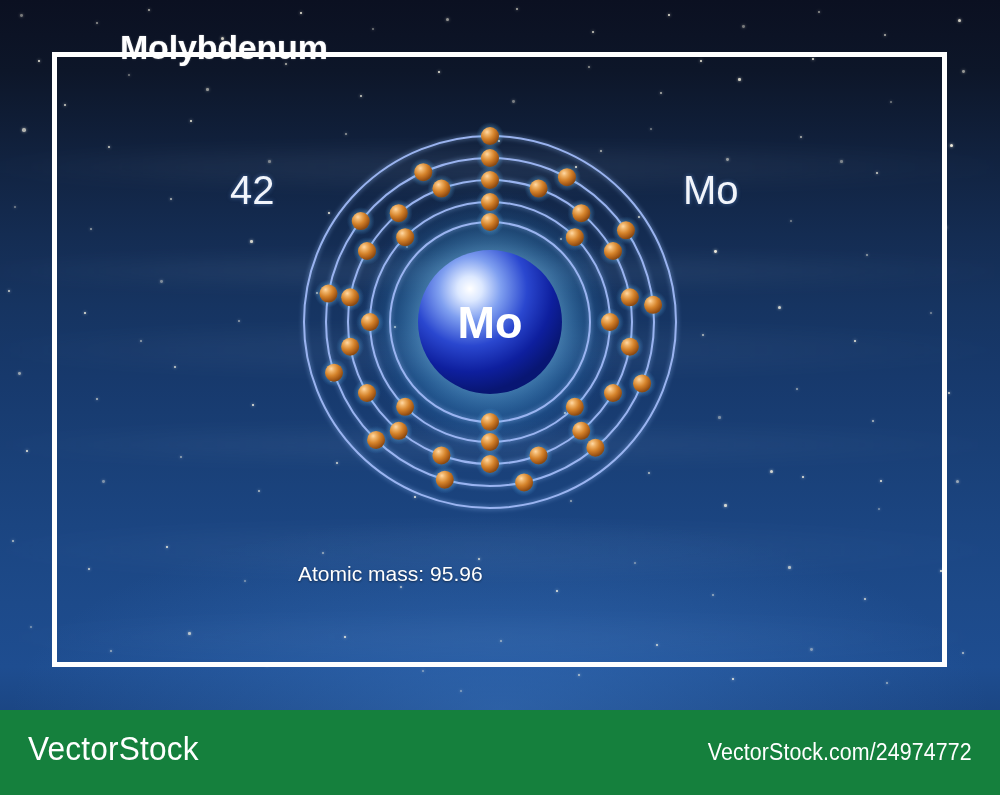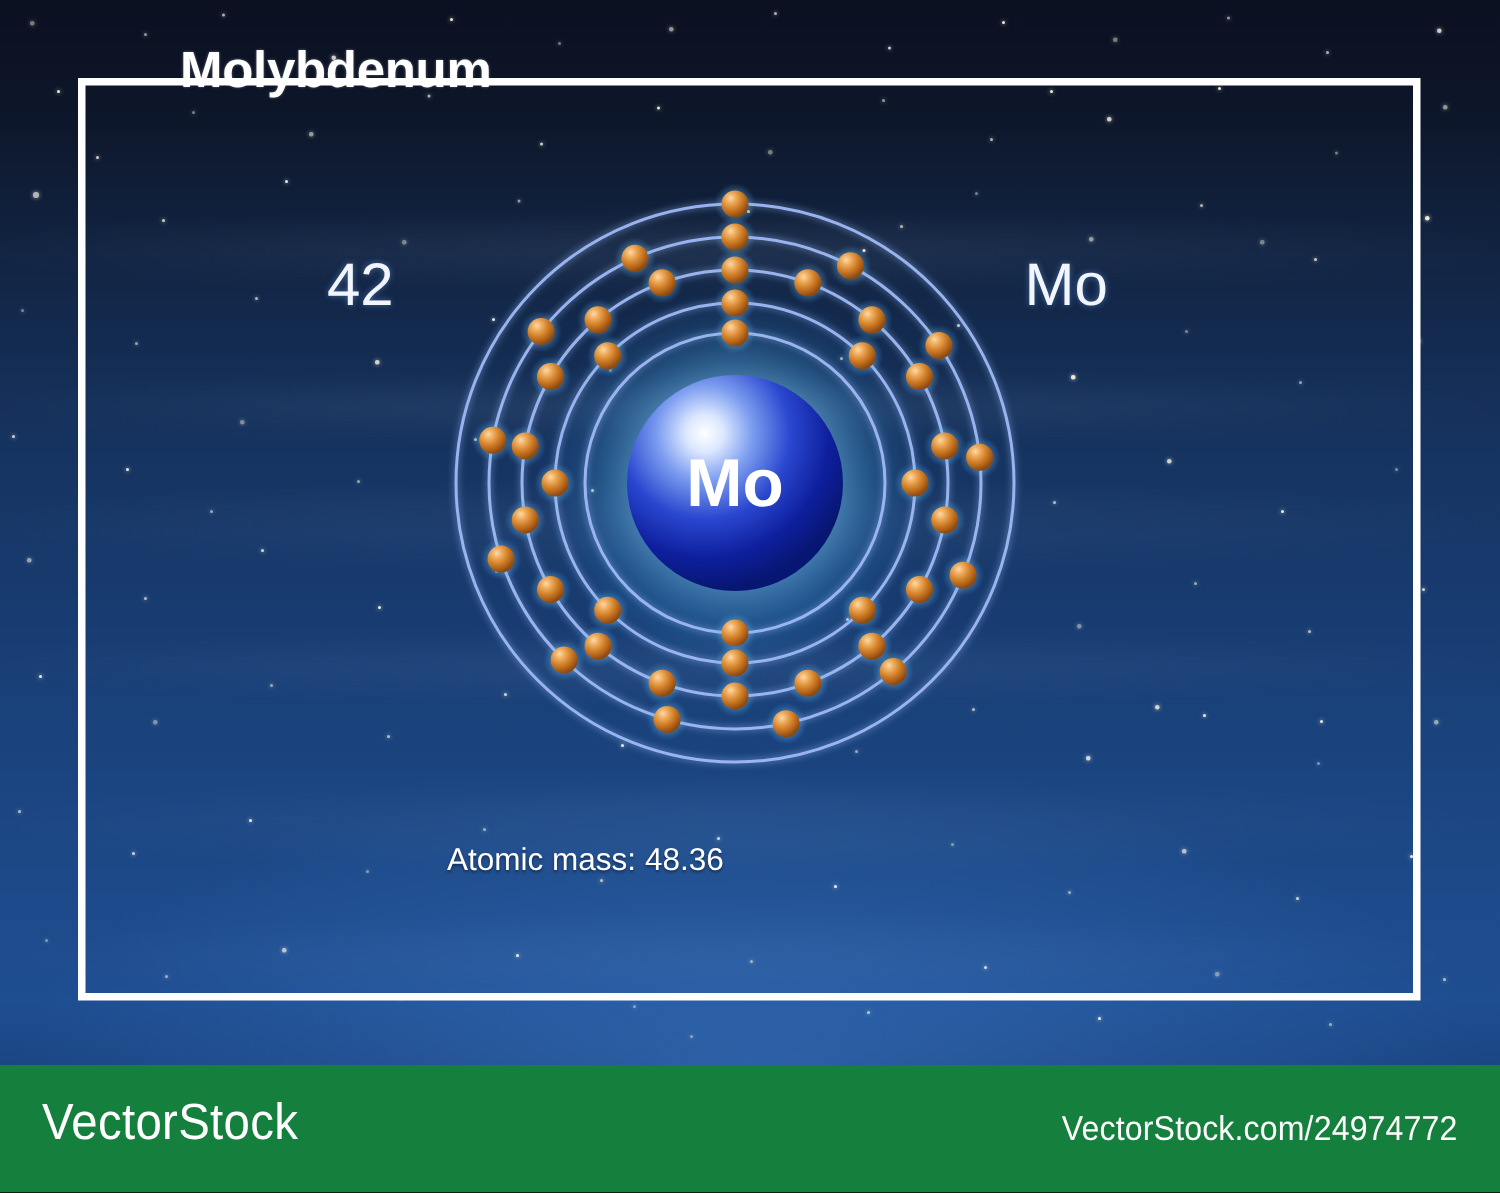--- a/index.html
+++ b/index.html
@@ -61,21 +61,21 @@
   }
 
   
   .atom { position:absolute; left:290px; top:122px; width:400px; height:400px; }
   .atom svg { display:block; overflow:visible; }
 
   .znum, .zsym {
     position:absolute; color:#f2f5fb; font-size:40px; font-weight:400;
     text-shadow:0 0 4px rgba(120,170,240,.5);
   }
-  .znum { left:218px; top:168px; }
+  .znum { left:230px; top:168px; }
   .zsym { left:683px; top:168px; }
 
   
   .info { position:absolute; left:298px; top:558px; color:#ffffff; }
   .info .line { font-size:21px; line-height:31px; white-space:nowrap;
     text-shadow:0 1px 2px rgba(0,0,0,.45); }
   .info .val { margin-left:6px; }
 
   
   .footer {
@@ -467,21 +467,21 @@
           </g>
         </g>
     </svg>
   </div>
 
   <div class="znum">42</div>
   <div class="zsym">Mo</div>
 
   <div class="info">
     <div class="line">
-      <span>Atomic mass:</span><span class="val">48.36</span>
+      <span>Atomic mass:</span><span class="val">95.96</span>
     </div>
   </div>
 
   <div class="footer">
     <div class="brand">VectorStock</div>
     <div class="url">VectorStock.com/24974772</div>
   </div>
 
 </div>
 

